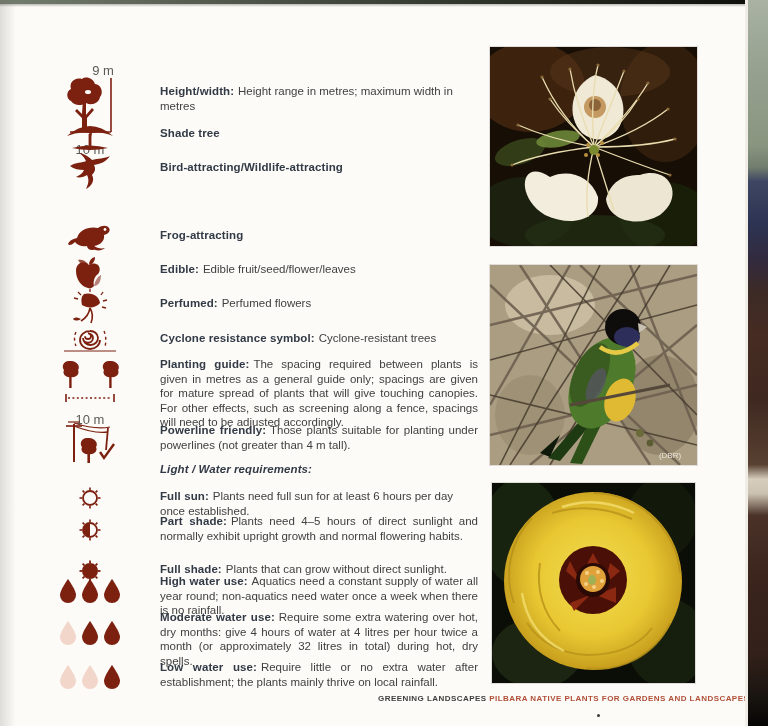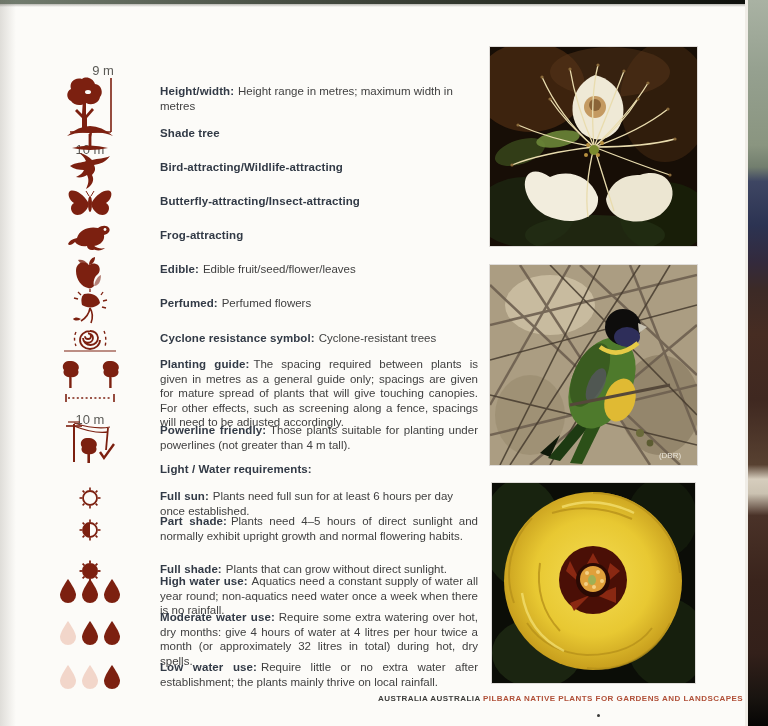--- a/index.html
+++ b/index.html
@@ -28,21 +28,21 @@
   .row{position:absolute;left:50px;width:430px;}
   .cell-icon{position:absolute;left:0;width:80px;text-align:center;color:var(--icon);}
   .cell-icon svg{display:inline-block;}
   .measure{display:block;font-size:13px;color:#5a5a56;line-height:9px;}
   .cell-text{margin-left:110px;width:318px;font-size:11.5px;line-height:14.6px;
     color:var(--body);text-align:justify;}
   .cell-text.nojust{text-align:left;}
   .cell-text b{color:var(--label);margin-right:.34em;letter-spacing:.1px;}
   .heading{position:absolute;left:50px;top:40px;font-size:12.5px;color:var(--body);}
   .heading b{color:var(--label);margin-right:.3em;}
-  .subhead b{margin-right:8px;}
+  .subhead b{margin-right:8px;font-style:italic;}
   .i-fill{fill:var(--icon);}
   .i-stroke{stroke:var(--icon);fill:none;}
   .drop-light{fill:var(--icon-light);}
   
   .photo{position:absolute;box-shadow:0 0 0 1px rgba(60,50,40,.15);}
   .photo svg{display:block;}
   
   .footer{position:absolute;top:694px;left:378px;font-size:8px;font-weight:bold;
     letter-spacing:.45px;white-space:nowrap;}
   .footer .pub{color:var(--footer-dark);}
@@ -88,32 +88,20 @@
     <div class="cell-icon" style="top:-4px">
       <svg width="52" height="30" viewBox="0 0 52 30">
         <path class="i-fill" d="M3 14 Q26 -6 49 14 Q38 9 28 11 L27 15 Q26 12 25 11 Q14 9 3 14 Z"></path>
         <rect class="i-fill" x="24.6" y="12" width="2.8" height="12"></rect>
         <path class="i-fill" d="M8 26 Q26 21 44 26 Q26 30 8 26 Z"></path>
       </svg>
     </div>
     <p class="cell-text nojust"><b>Shade tree</b><span></span></p>
   </div>
 
-  <div class="row" style="top:194px">
-    <div class="cell-icon" style="top:-6px">
-      <svg width="46" height="32" viewBox="0 0 46 32">
-        <path class="i-fill" d="M21 14 C16 6 8 1 3 3 C0 5 2 12 7 15 C3 17 3 23 7 26 C12 29 18 25 21 19 Z"></path>
-        <path class="i-fill" d="M25 14 C30 6 38 1 43 3 C46 5 44 12 39 15 C43 17 43 23 39 26 C34 29 28 25 25 19 Z"></path>
-        <ellipse class="i-fill" cx="23" cy="16" rx="2" ry="8"></ellipse>
-        <line class="i-stroke" x1="22" y1="8" x2="19" y2="3" stroke-width="1"></line>
-        <line class="i-stroke" x1="24" y1="8" x2="27" y2="3" stroke-width="1"></line>
-      </svg>
-    </div>
-    <p class="cell-text nojust"><b>Butterfly-attracting/Insect-attracting</b><span></span></p>
-  </div>
 
   <div class="row" style="top:228px">
     <div class="cell-icon" style="top:-6px">
       <svg width="46" height="30" viewBox="0 0 46 30">
         <path class="i-fill" d="M10 16 C12 8 22 4 31 6 C35 3 40 3 42 6 C44 9 41 12 37 13 C38 18 34 23 27 24 C29 26 28 28 25 28 C22 28 20 26 20 24 C15 25 10 23 8 20 C5 23 2 24 1 22 C2 19 5 17 10 16 Z"></path>
         <path class="i-fill" d="M27 24 C30 26 34 27 38 26 C35 29 29 29 26 27 Z"></path>
         <circle cx="38" cy="7.5" r="1.4" style="fill:var(--page-bg)"></circle>
       </svg>
     </div>
     <p class="cell-text nojust"><b>Frog-attracting</b><span></span></p>
@@ -438,20 +426,20 @@
           <circle cx="110" cy="98" r="2"></circle>
         <circle cx="94" cy="101" r="2"></circle>
           <circle cx="102" cy="104" r="2"></circle>
           <circle cx="100" cy="96" r="2"></circle>
       </g>
       <ellipse cx="100" cy="97" rx="4" ry="5" fill="#a0b054"></ellipse>
     </svg>
   </div>
 
   <div class="footer">
-    <span class="pub">AUSTRALIA AUSTRALIA</span>
+    <span class="pub">GREENING LANDSCAPES</span>
     <span class="booktitle">PILBARA NATIVE PLANTS FOR GARDENS AND LANDSCAPES</span>
   </div>
   <div class="pagenum">63</div>
   <div class="speck"></div>
 
   <div class="right-strip"></div>
 </div>
 
 </body></html>

